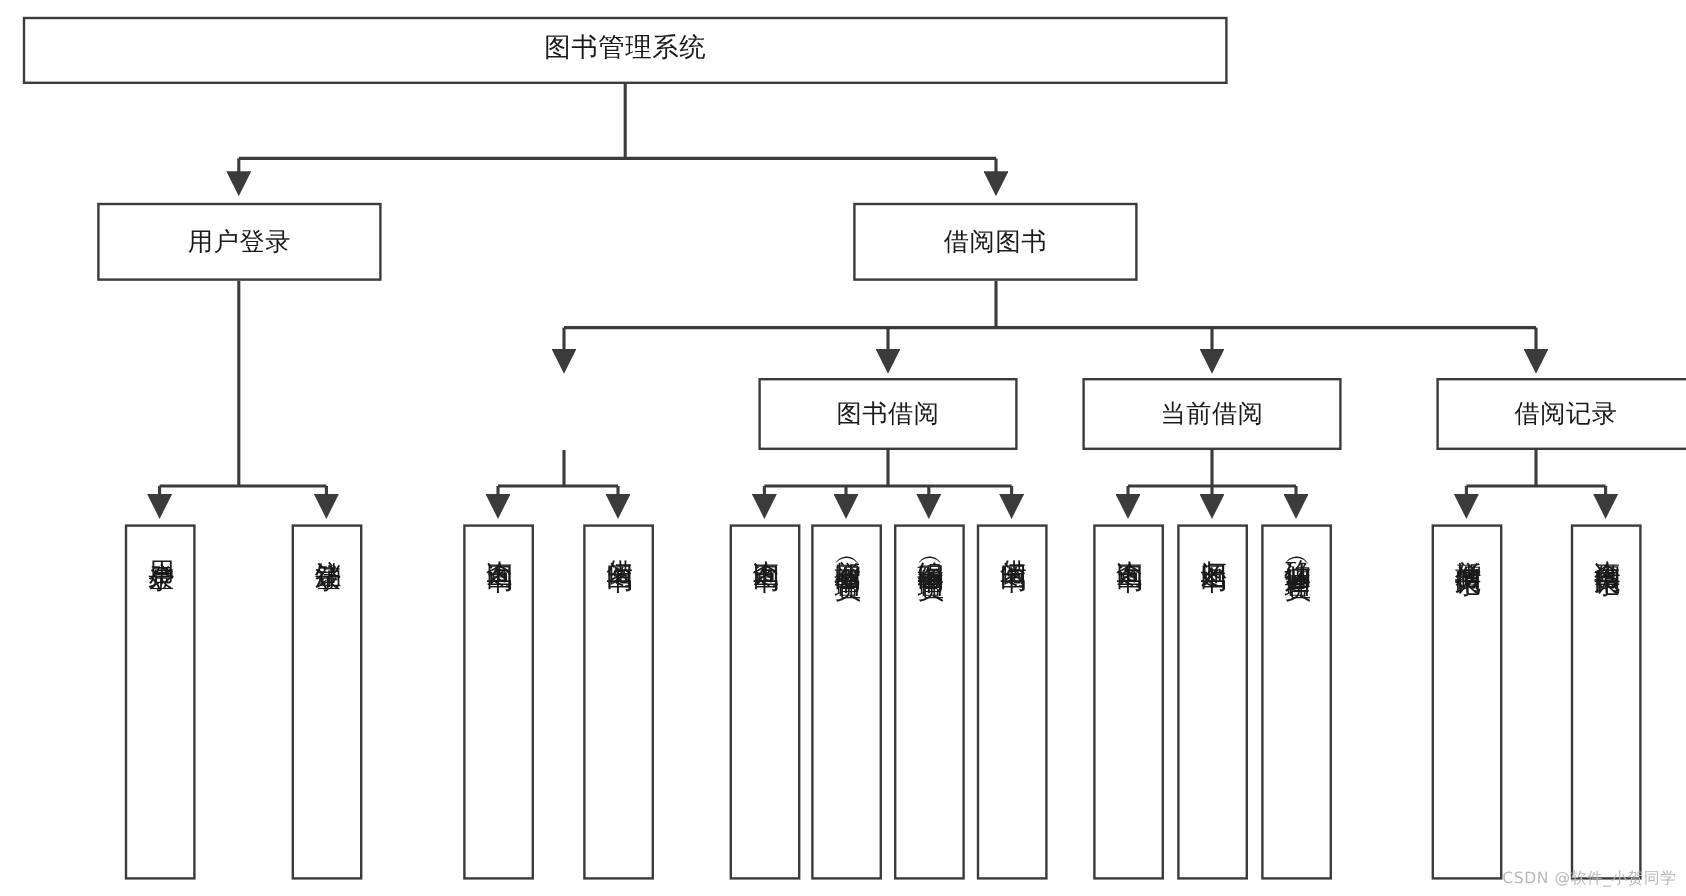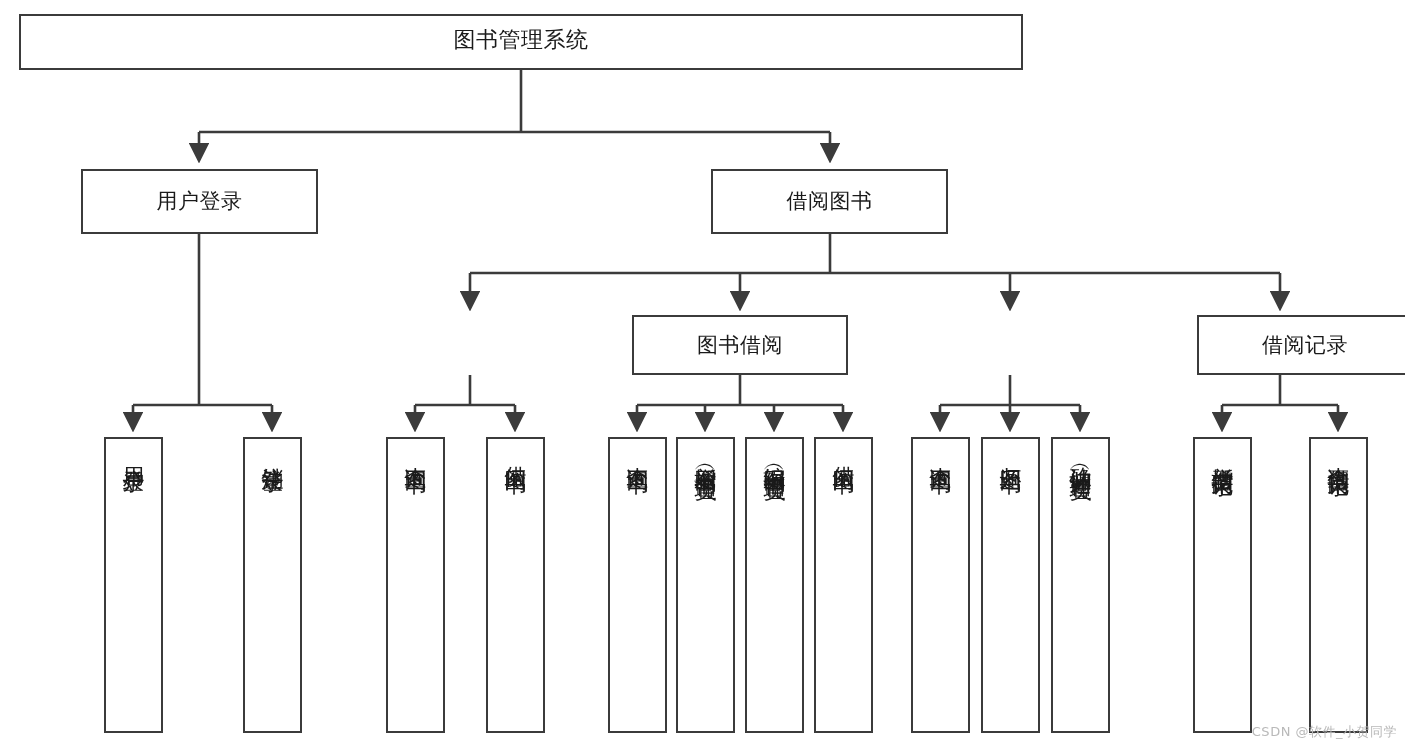--- a/index.html
+++ b/index.html
@@ -137,20 +137,23 @@
   <div class="node horizontal" style="left:81px; top:169px; width:237px; height:65px;">
     <span class="node-label">用户登录</span>
   </div>
   <div class="node horizontal" style="left:711px; top:169px; width:237px; height:65px;">
     <span class="node-label">借阅图书</span>
   </div>
 
   <div class="node horizontal" style="left:632px; top:315px; width:216px; height:60px;">
     <span class="node-label">图书借阅</span>
   </div>
+  <div class="node horizontal" style="left:902px; top:315px; width:216px; height:60px;">
+    <span class="node-label">当前借阅</span>
+  </div>
   <div class="node horizontal" style="left:1172px; top:315px; width:216px; height:60px;margin-left:25px;">
     <span class="node-label">借阅记录</span>
   </div>
 
   <div class="node vertical" style="left:104px; top:437px; width:59px; height:296px;">
     <span class="node-label">用户登录</span>
   </div>
   <div class="node vertical" style="left:243px; top:437px; width:59px; height:296px;">
     <span class="node-label">注销登录</span>
   </div>

